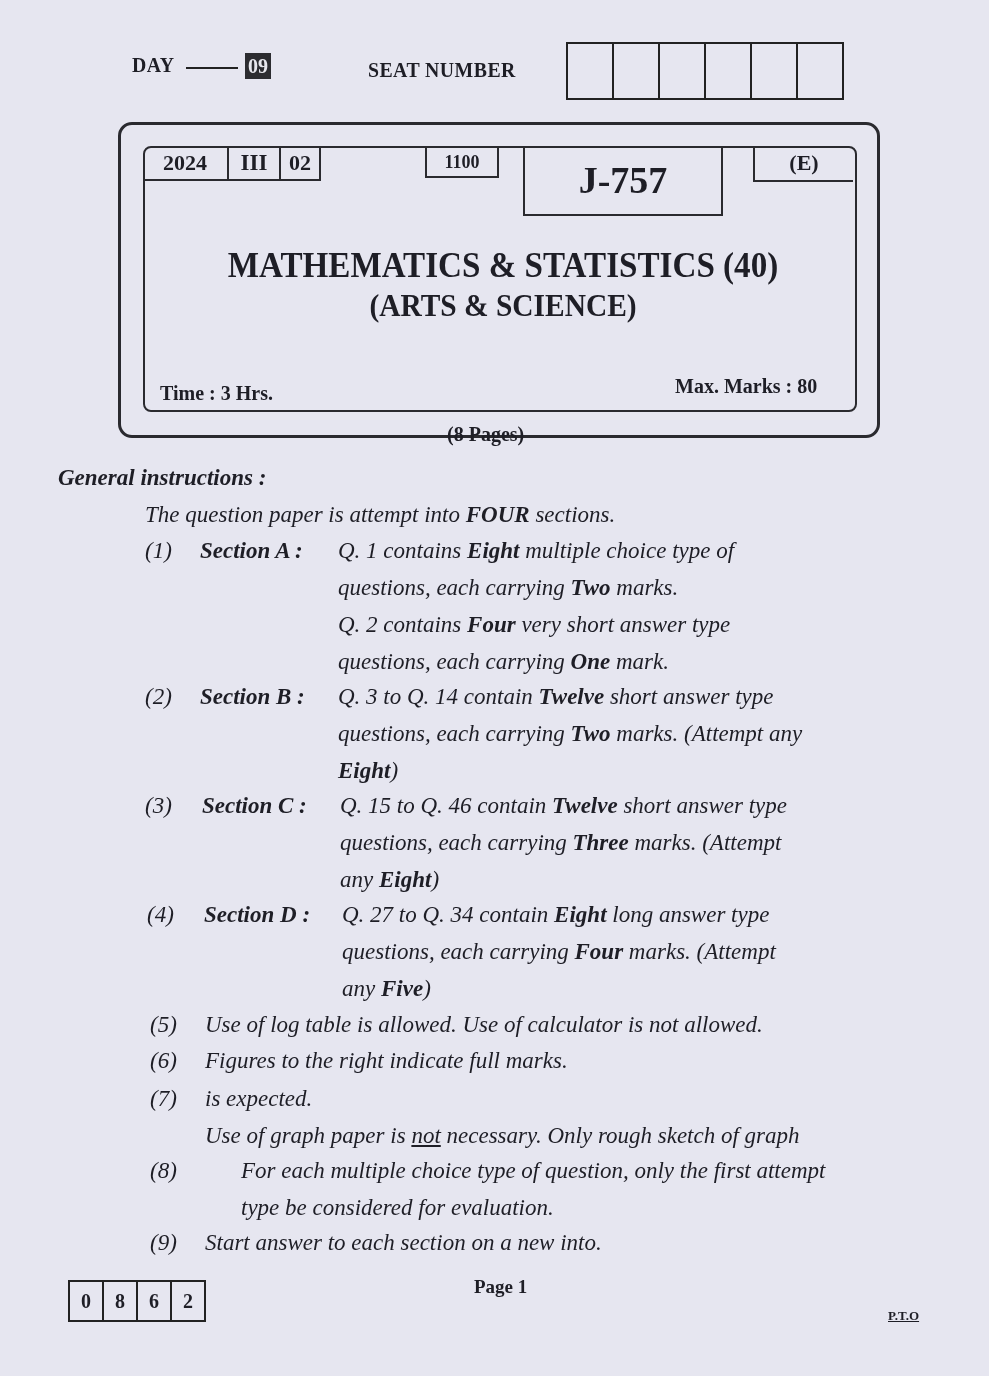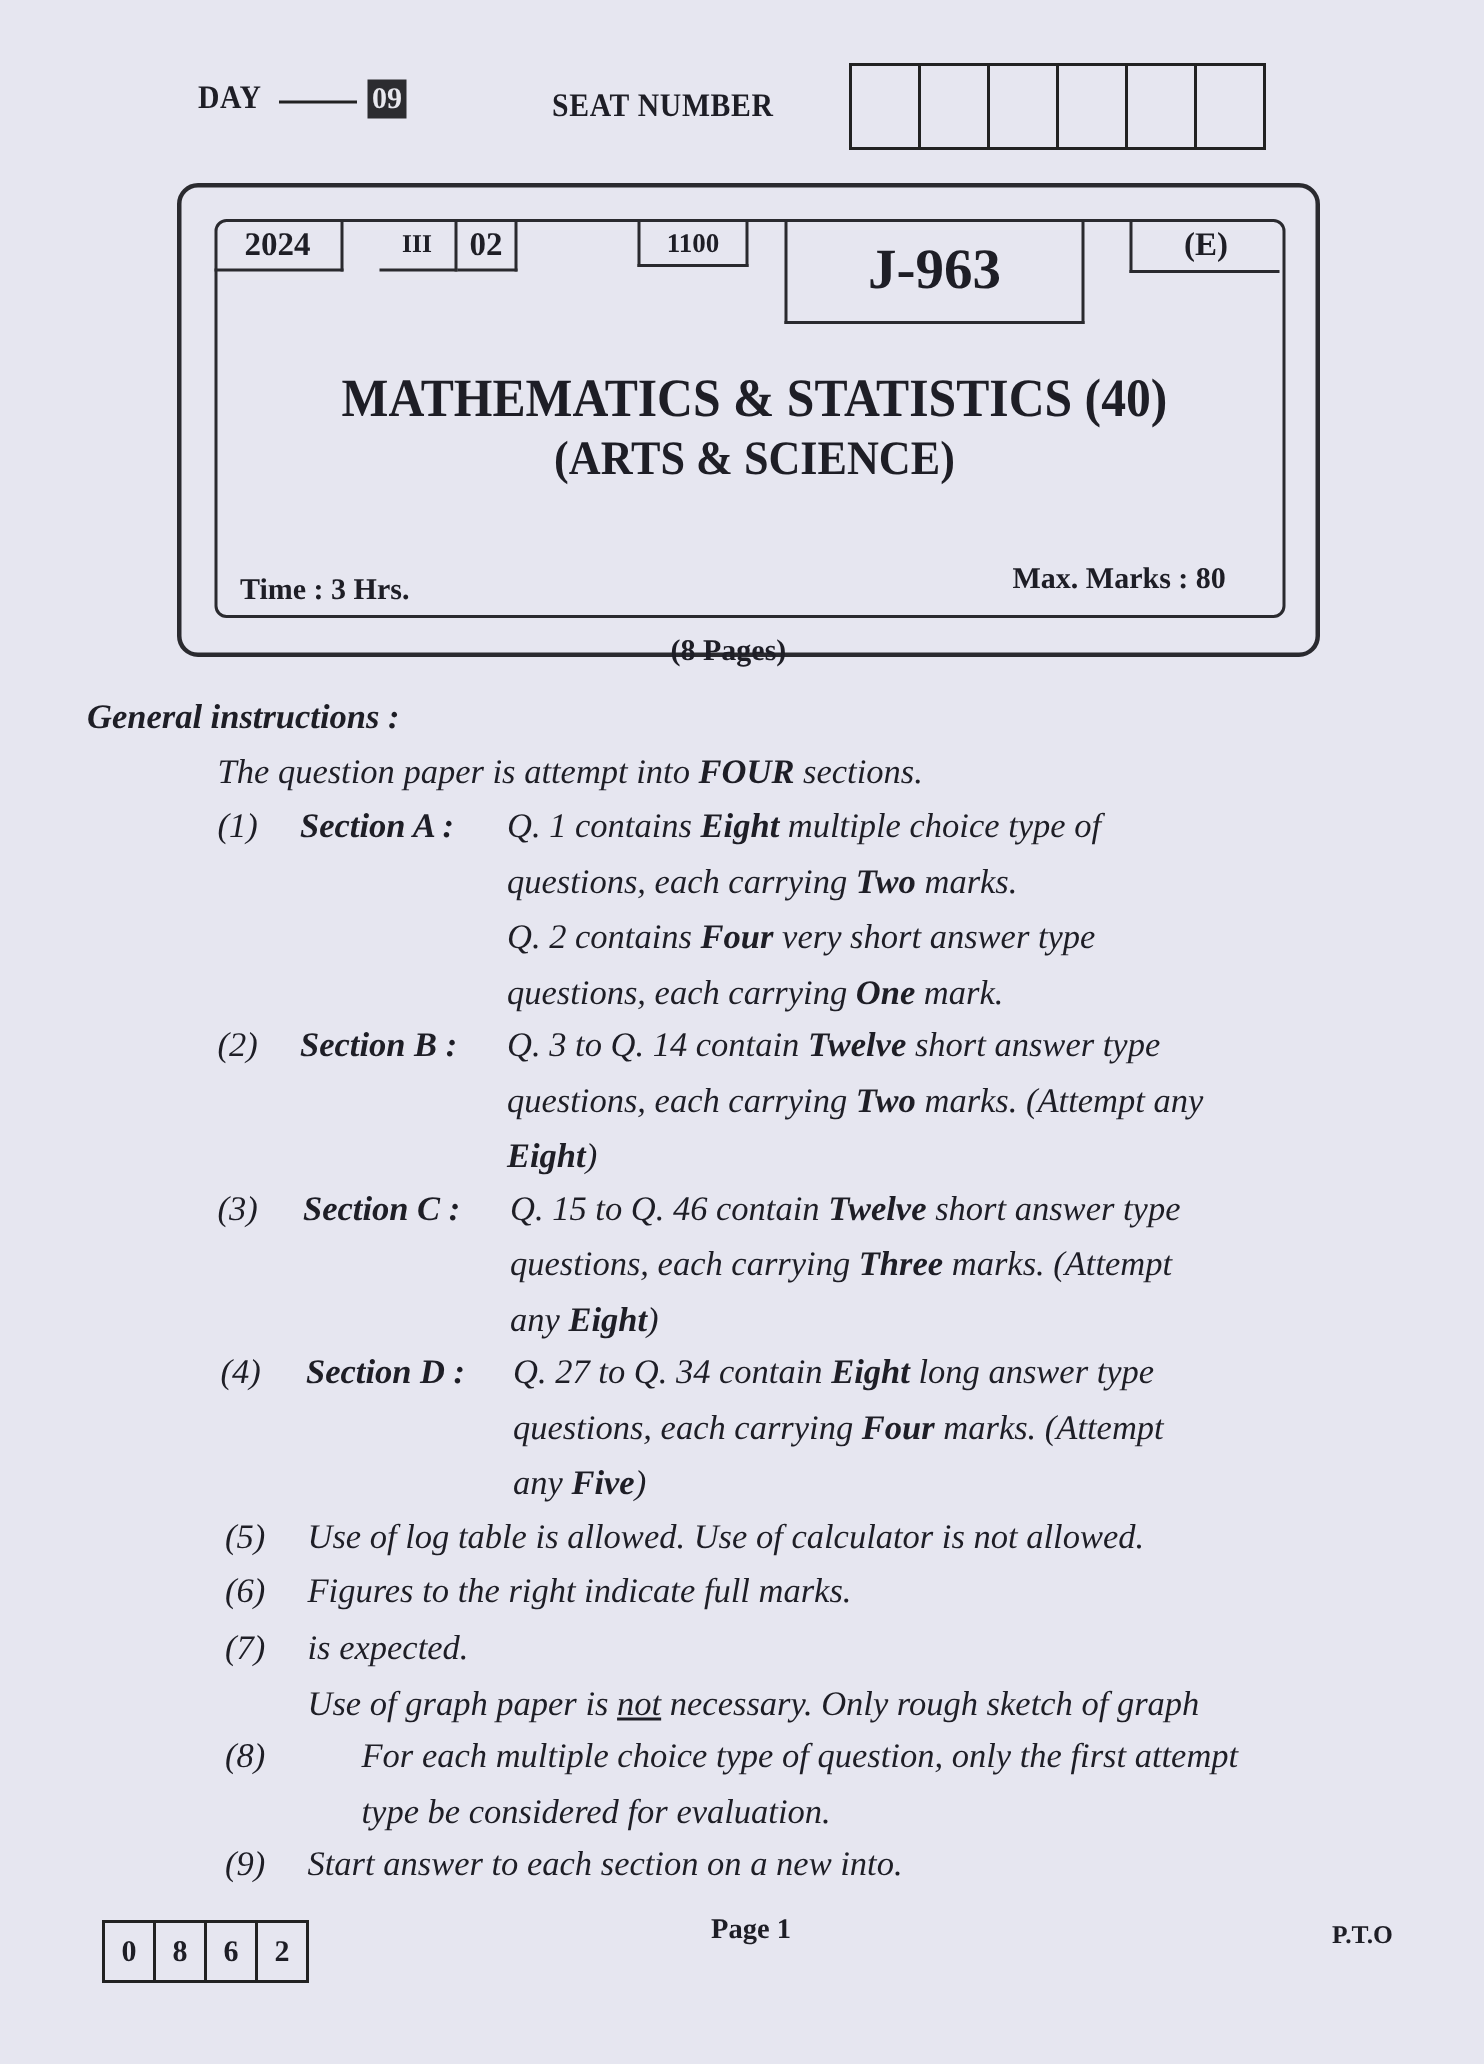--- a/index.html
+++ b/index.html
@@ -40,25 +40,25 @@
   <div class="seat-box"></div>
   <div class="seat-box"></div>
   <div class="seat-box"></div>
 </div>
 
 <div class="abs outer-box" style="left:118px;top:122px;width:756px;height:310px;"></div>
 <div class="abs inner-box" style="left:143px;top:146px;width:710px;height:262px;"></div>
 
 <div class="abs" style="left:143px;top:146px;display:flex;">
   <div class="cell" style="width:84px;height:33px;font-size:22px;border-top:none;border-left:none;">2024</div>
-  <div class="cell" style="width:50px;height:33px;font-size:17px;border-top:none;border-left:none;margin-left:24px;">III</div>
+  <div class="cell" style="width:50px;height:33px;font-size:23px;border-top:none;border-left:none;">III</div>
   <div class="cell" style="width:38px;height:33px;font-size:22px;border-top:none;border-left:none;">02</div>
 </div>
 <div class="cell abs" style="left:425px;top:148px;width:70px;height:28px;font-size:18px;border-top:none;">1100</div>
-<div class="cell abs" style="left:523px;top:146px;width:196px;height:68px;font-size:38px;border-top:none;">J-963</div>
+<div class="cell abs" style="left:523px;top:146px;width:196px;height:68px;font-size:38px;border-top:none;">J-757</div>
 <div class="cell abs" style="left:753px;top:146px;width:98px;height:34px;font-size:22px;border-top:none;border-right:none;">(E)</div>
 
 <div class="abs title" style="left:143px;top:244px;width:720px;">MATHEMATICS &amp; STATISTICS (40)</div>
 <div class="abs subtitle" style="left:143px;top:287px;width:720px;">(ARTS &amp; SCIENCE)</div>
 
 <div class="abs meta" style="left:160px;top:382px;">Time : 3 Hrs.</div>
 <div class="abs meta" style="left:447px;top:380px;margin-top:43px;">(8 Pages)</div>
 <div class="abs meta" style="left:675px;top:375px;">Max. Marks : 80</div>
 
 <div class="abs instr b" style="left:58px;top:459px;">General instructions :</div>
@@ -134,13 +134,13 @@
   <span class="abs" style="left:55px;">Start answer to each section on a new into.</span>
 </div>
 
 <div class="abs footer-boxes" style="left:68px;top:1280px;">
   <div class="footer-box">0</div>
   <div class="footer-box">8</div>
   <div class="footer-box">6</div>
   <div class="footer-box">2</div>
 </div>
 <div class="abs b" style="left:474px;top:1276px;font-size:19px;">Page 1</div>
-<div class="abs b" style="left:888px;top:1280px;font-size:17px;">P.T.O</div>
+<div class="abs b" style="left:888px;top:1308px;font-size:13px;text-decoration:underline;">P.T.O</div>
 
 </body></html>

